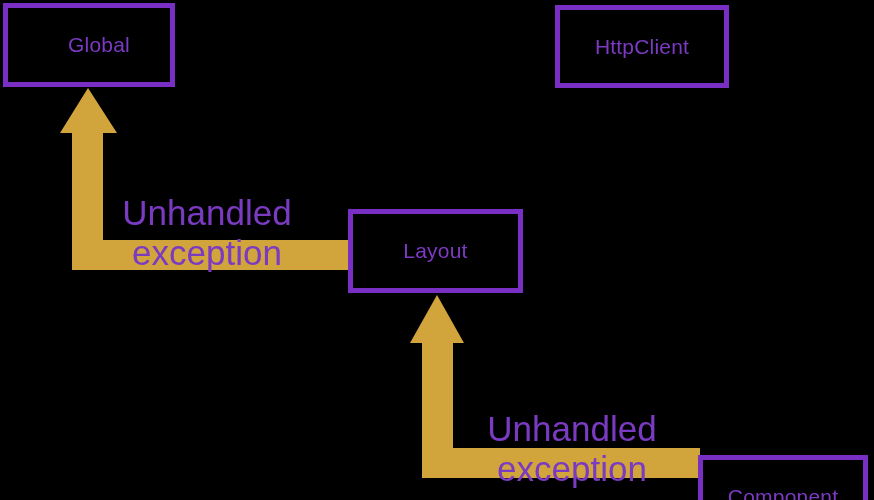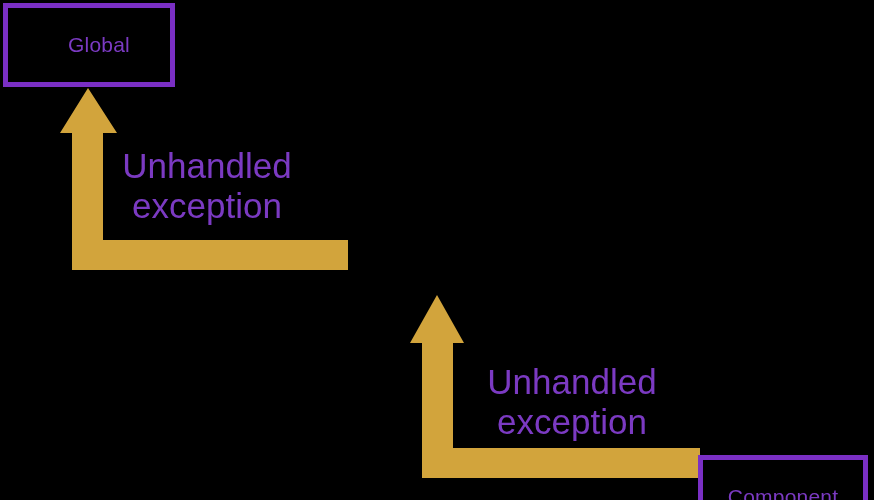--- a/index.html
+++ b/index.html
@@ -44,40 +44,47 @@
   .node-layout    { left: 348px; top: 209px; width: 175px; height: 84px; }
   .node-component { left: 698px; top: 413px; width: 170px; height: 84px; margin-top: 42px; }
   .annotation {
     position: absolute;
     width: 230px;
     text-align: center;
     color: var(--purple-text);
     font-size: 35px;
     line-height: 1.15;
     white-space: nowrap;
+    margin-top: 47px;
   }
   .annotation-1 { left: 92px;  top: 146px; }
   .annotation-2 { left: 457px; top: 362px; }
   .annotation .line { display: block; }
 </style>
 </head>
 <body>
 
 <div class="canvas">
 
   <svg class="arrows-layer" viewBox="0 0 874 500">
     <polygon points="88,88 117,133 103,133 103,240 348,240 348,270 72,270 72,133 60,133" fill="#d2a43c"></polygon>
     <polygon points="437,295 464,343 453,343 453,448 700,448 700,478 422,478 422,343 410,343" fill="#d2a43c"></polygon>
   </svg>
 
   <div class="node node-global">
     <span class="node-label">Global</span>
   </div>
 
+  <div class="node node-httpclient">
+    <span class="node-label">HttpClient</span>
+  </div>
 
+  <div class="node node-layout">
+    <span class="node-label">Layout</span>
+  </div>
 
   <div class="node node-component">
     <span class="node-label">Component</span>
   </div>
 
   <div class="annotation annotation-1">
     <span class="line">Unhandled</span>
     <span class="line">exception</span>
   </div>
 

